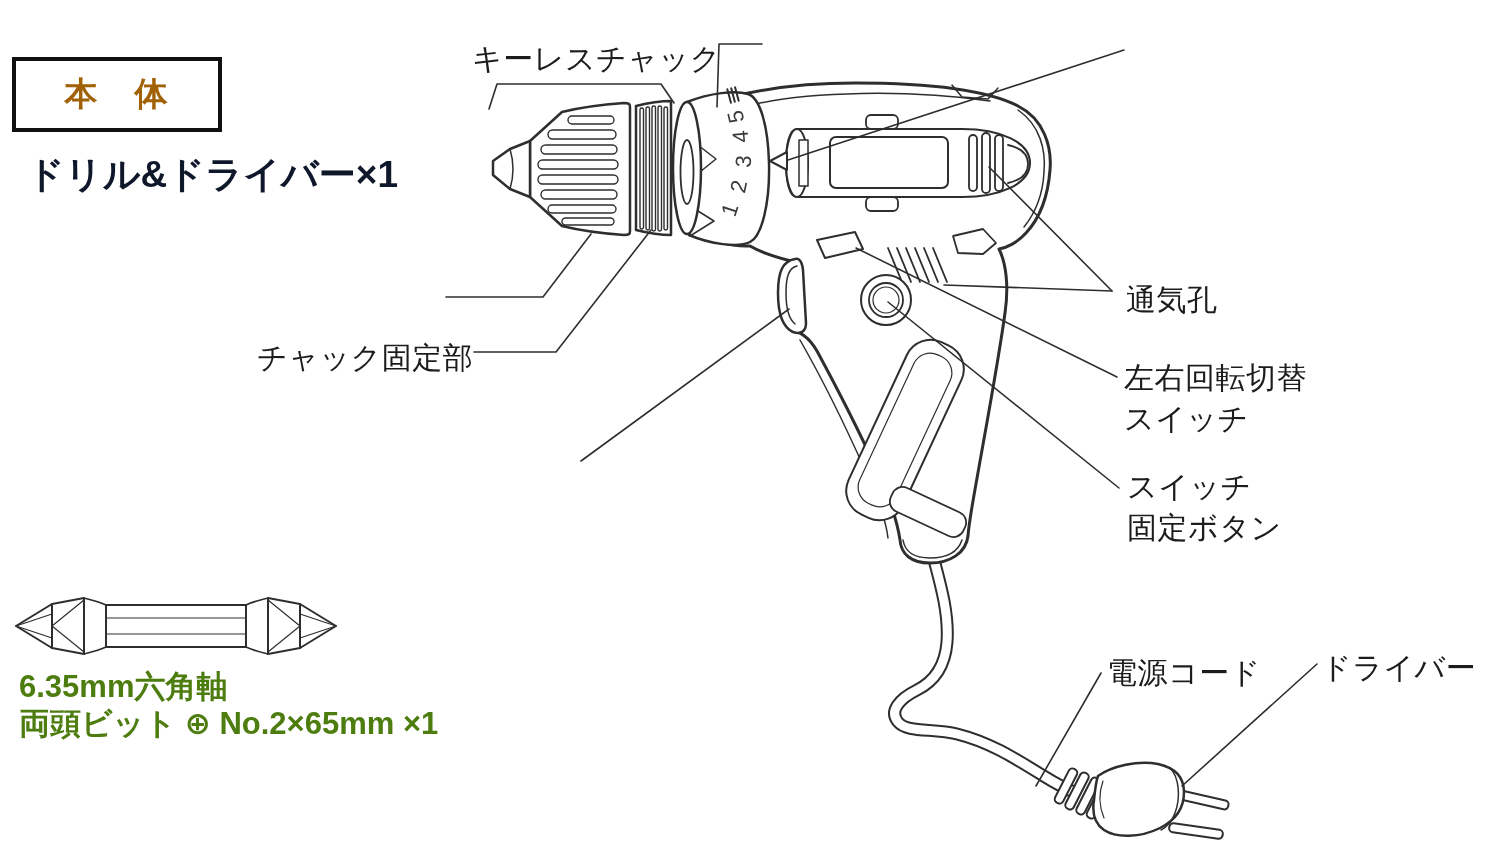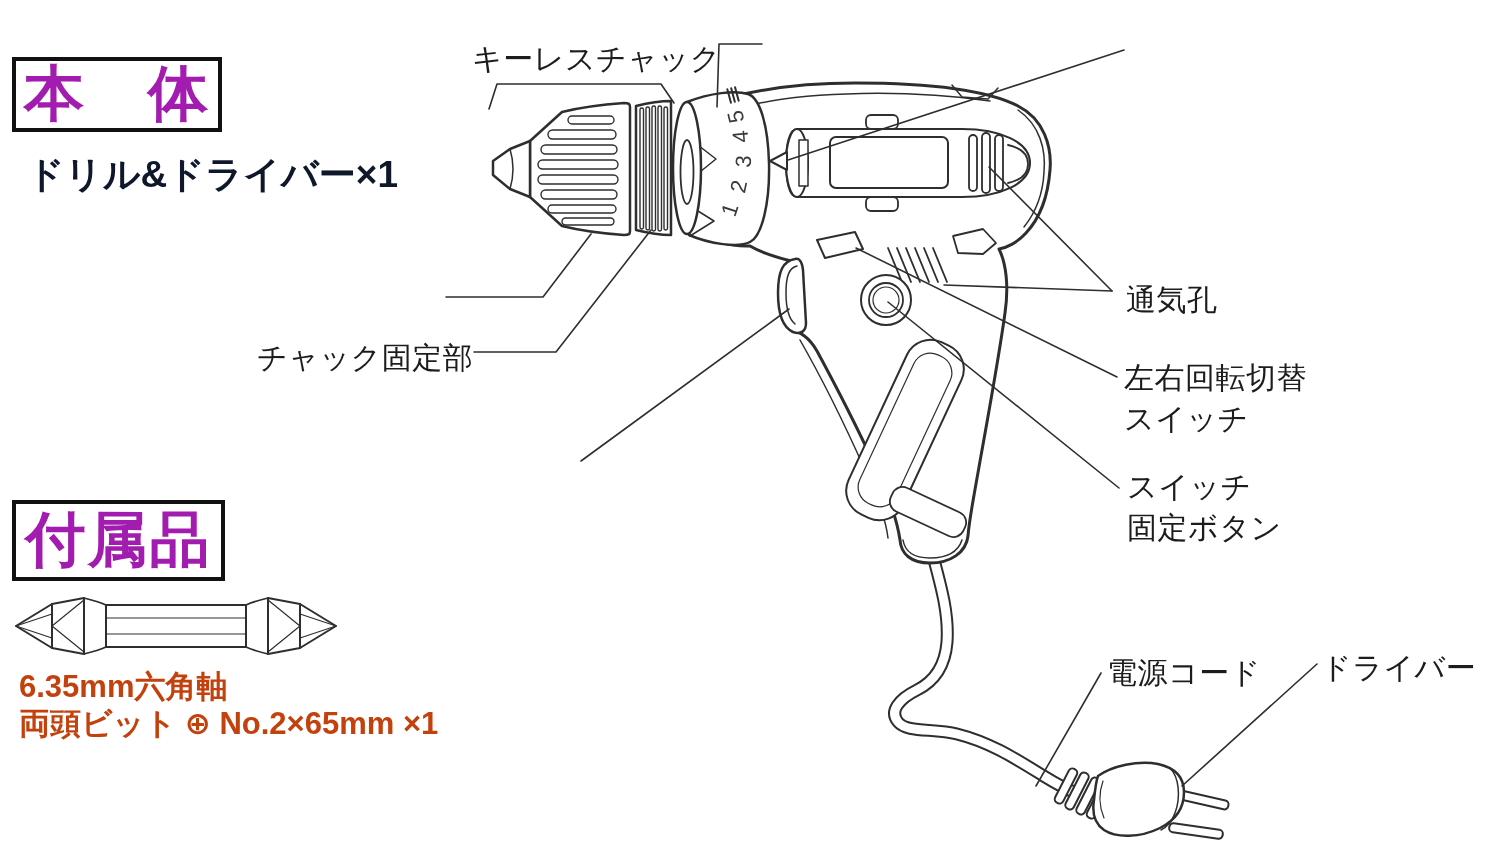--- a/index.html
+++ b/index.html
@@ -10,23 +10,23 @@
   }
   .art{position:absolute;left:0;top:0;}
   .lbl{
     position:absolute;font-size:30px;line-height:41px;white-space:nowrap;
     color:#1c1c1c;letter-spacing:.5px;
   }
   .hdr-box{
     position:absolute;border:4px solid #111;display:flex;
     align-items:center;justify-content:center;background:#fff;
   }
-  .hdr-text{font-size:60px;font-weight:bold;letter-spacing:2px;color:#a21caf;}
+  .hdr-text{font-size:33px;font-weight:bold;letter-spacing:2px;color:#a16207;}
   .item-line{position:absolute;font-size:37px;font-weight:bold;color:#0f172a;white-space:nowrap;}
-  .spec{position:absolute;font-size:31px;font-weight:bold;color:#c2410c;white-space:nowrap;}
+  .spec{position:absolute;font-size:31px;font-weight:bold;color:#4d7c0f;white-space:nowrap;}
 </style>
 </head>
 <body>
 
 <div class="stage">
 
   <svg class="art" width="1500" height="856" viewBox="0 0 1500 856">
     <g fill="none" stroke="#2e2e2e" stroke-linecap="round" stroke-linejoin="round">
 
       <g>
@@ -221,23 +221,20 @@
       <text transform="translate(748,136) rotate(-95)">4</text>
       <text transform="translate(743,115) rotate(-103)">5</text>
     </g>
   </svg>
 
   <div class="hdr-box" style="left:12px;top:57px;width:202px;height:67px;">
     <span class="hdr-text">本　体</span>
   </div>
   <div class="item-line" style="left:27px;top:150px;">ドリル&amp;ドライバー×1</div>
 
-  <div class="hdr-box" style="left:12px;top:500px;width:205px;height:73px;">
-    <span class="hdr-text">付属品</span>
-  </div>
   <div class="spec" style="left:19px;top:666px;">6.35mm六角軸</div>
   <div class="spec" style="left:19px;top:703px;">両頭ビット ⊕ No.2×65mm ×1</div>
 
   <div class="lbl" style="left:472px;top:38px;">キーレスチャック</div>
   <div class="lbl" style="left:257px;top:337px;">チャック固定部</div>
   <div class="lbl" style="left:1126px;top:279px;">通気孔</div>
   <div class="lbl" style="left:1124px;top:357px;">
     <span style="display:block">左右回転切替</span>
     <span style="display:block">スイッチ</span>
   </div>

